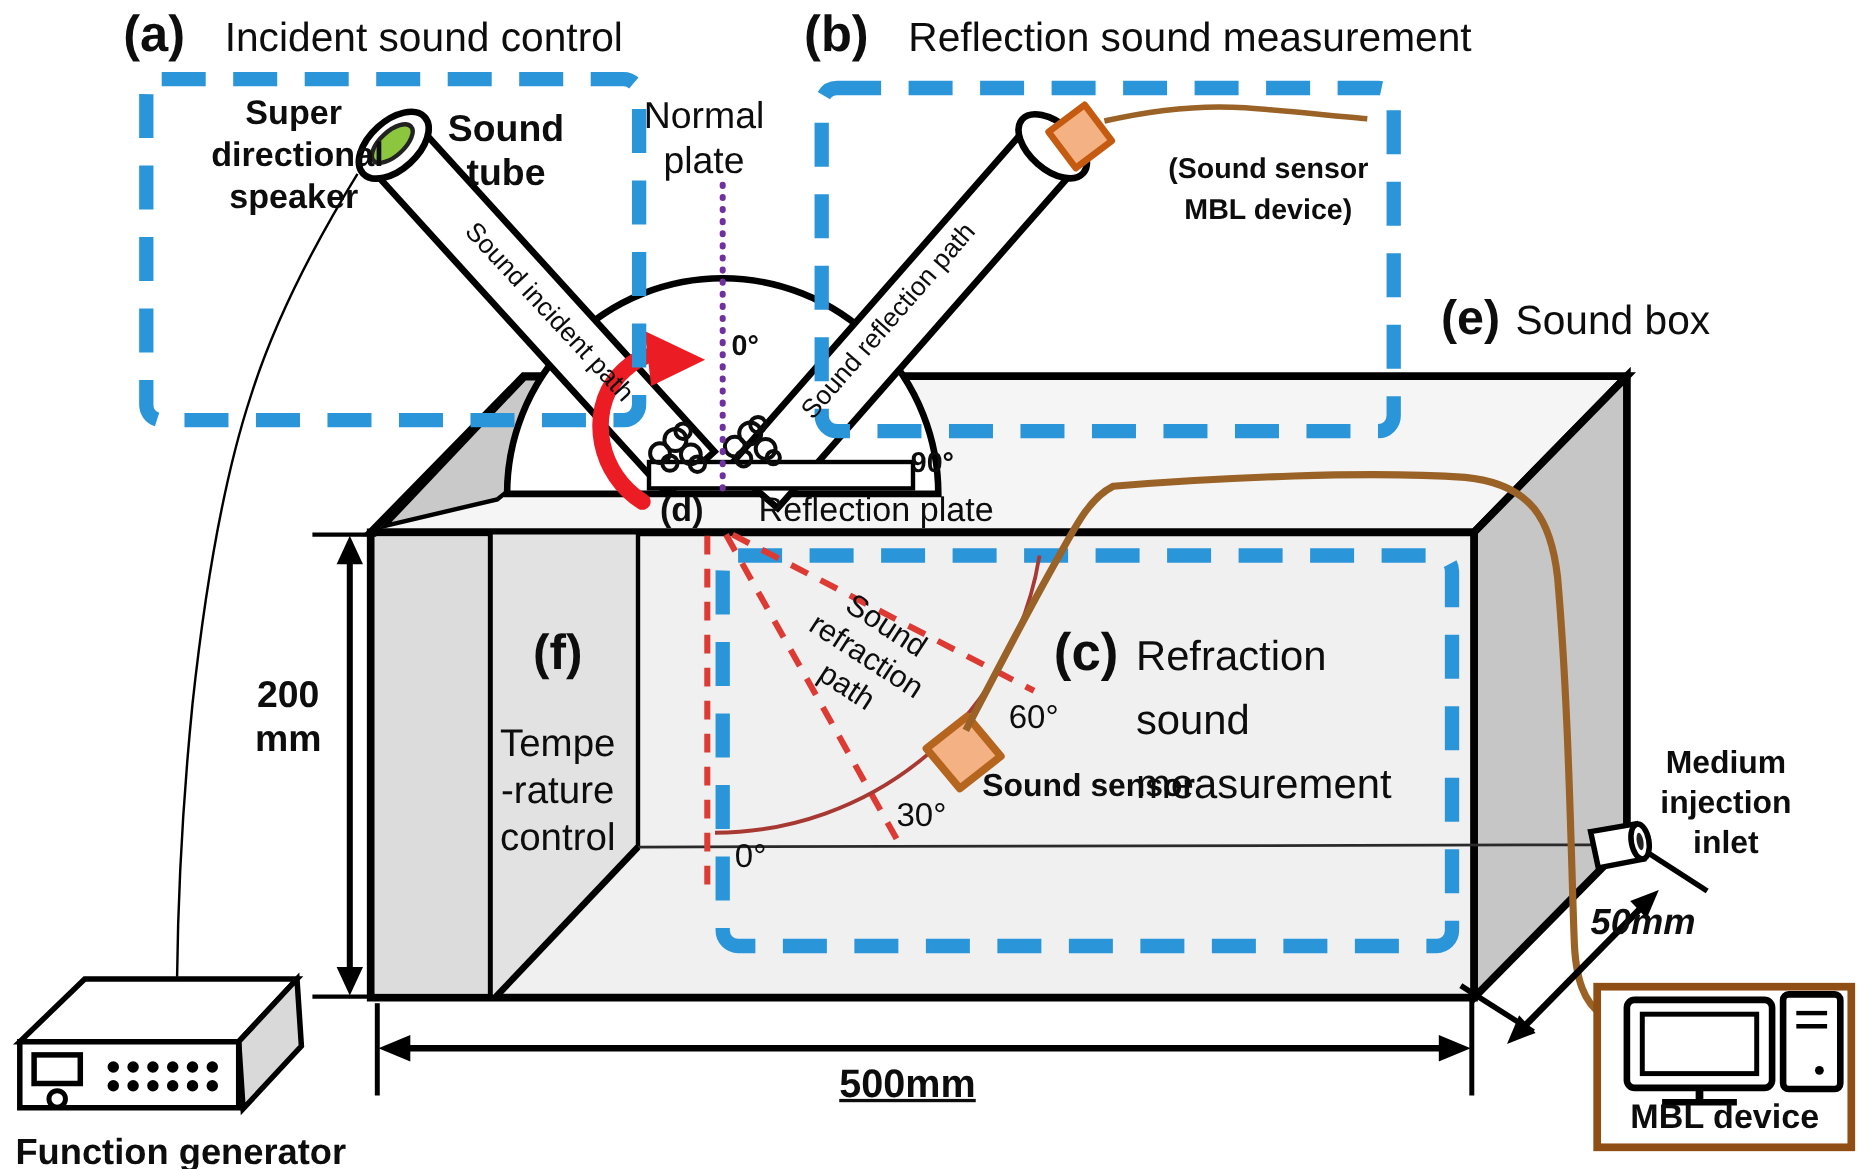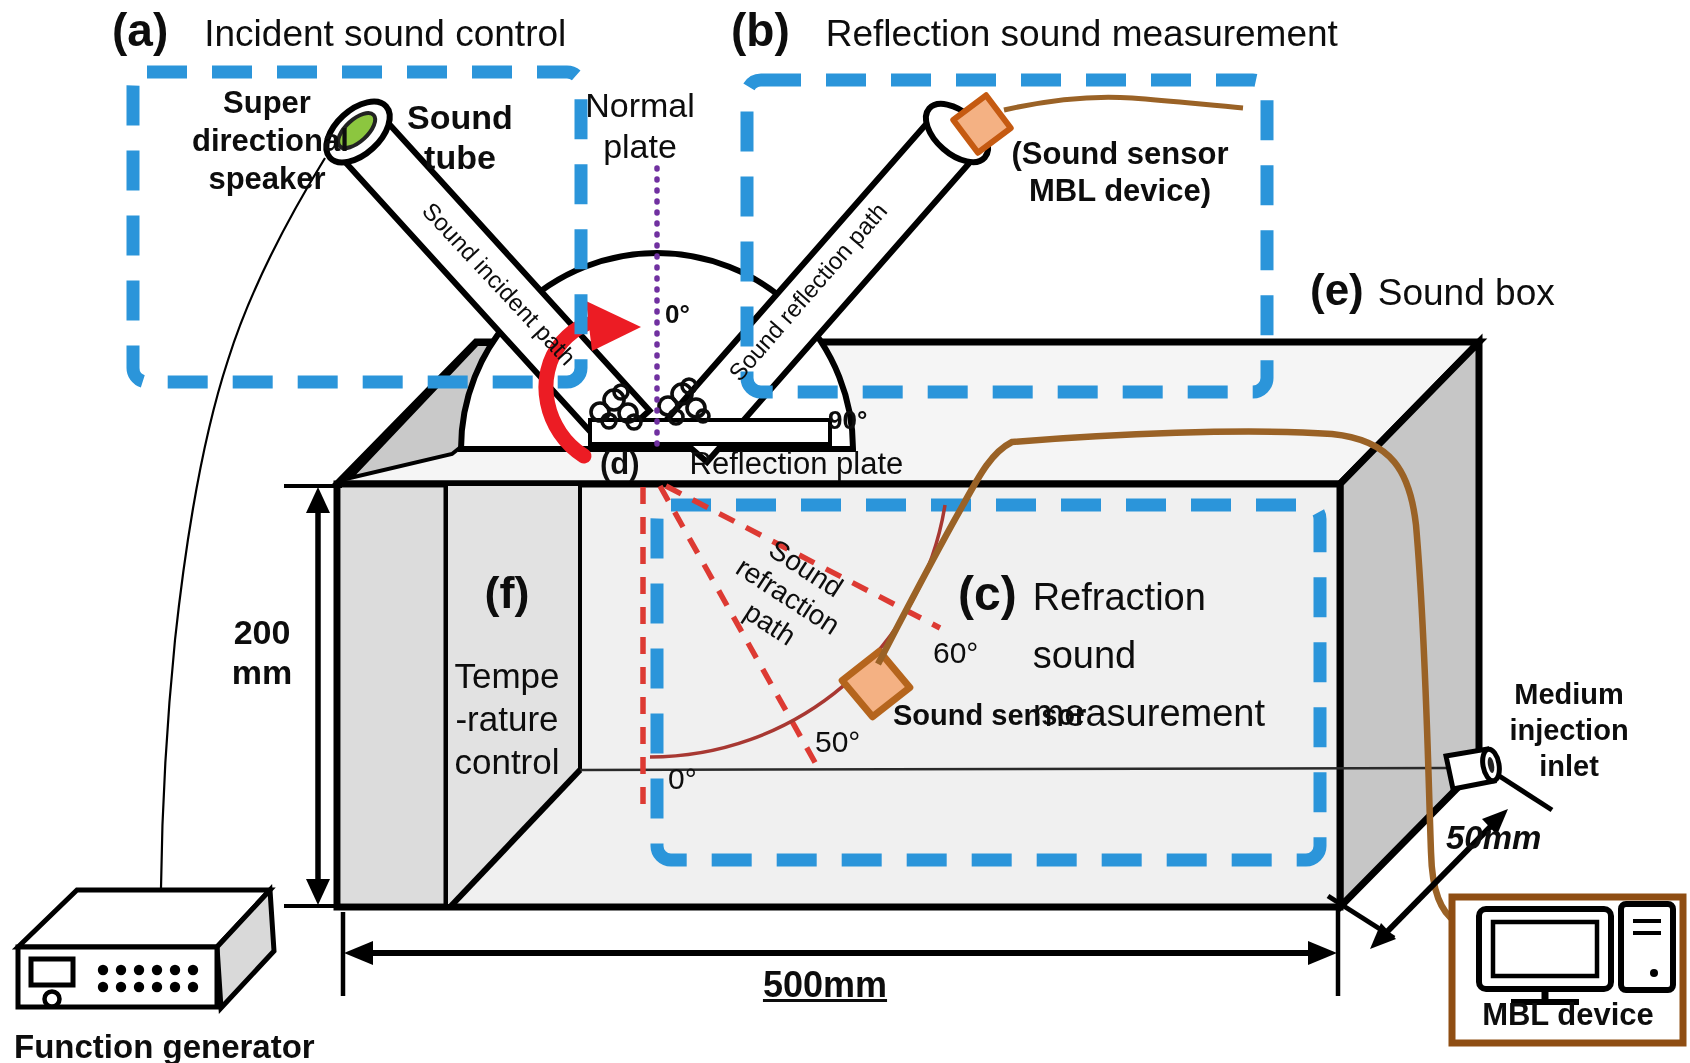--- a/index.html
+++ b/index.html
@@ -194,21 +194,21 @@
 </div>
 
 <div class="t" style="left:665px;top:300px;font-size:26px;font-weight:700;">0°</div>
 
 <div class="t" style="left:828px;top:406px;font-size:26px;font-weight:700;">90°</div>
 
 <div class="t rot" style="left:499px;top:284px;font-size:24px;transform:translate(-50%,-50%) rotate(47deg);">Sound incident path</div>
 
 <div class="t rot" style="left:808px;top:292px;font-size:24px;transform:translate(-50%,-50%) rotate(-49deg);">Sound reflection path</div>
 
-<div class="t b ctr" style="left:995px;top:135px;width:250px;font-size:31px;line-height:37px;">
+<div class="t b ctr" style="left:1028px;top:135px;width:250px;font-size:26px;line-height:37px;">
   <div>(Sound sensor</div>
   <div>MBL device)</div>
 </div>
 
 <div class="t row" style="left:600px;top:447px;">
   <span style="font-size:31px;font-weight:bold;margin-right:16px;">(d)</span>
   <span style="font-size:31px;margin-left:34px;">Reflection plate</span>
 </div>
 
 <div class="t row" style="left:1310px;top:266px;">
@@ -231,22 +231,22 @@
 
 <div class="t" style="left:958px;top:568px;display:flex;align-items:flex-start;">
   <span style="font-size:48px;font-weight:bold;margin-right:16px;line-height:52px;">(c)</span>
   <span>
     <div style="font-size:38px;line-height:58px;">Refraction</div>
     <div style="font-size:38px;line-height:58px;">sound</div>
     <div style="font-size:38px;line-height:58px;">measurement</div>
   </span>
 </div>
 
-<div class="t" style="left:917px;top:637px;font-size:30px;margin-left:16px;">60°</div>
-<div class="t" style="left:815px;top:726px;font-size:30px;">50°</div>
+<div class="t" style="left:917px;top:637px;font-size:30px;">60°</div>
+<div class="t" style="left:815px;top:726px;font-size:30px;">30°</div>
 <div class="t" style="left:668px;top:763px;font-size:30px;">0°</div>
 
 <div class="t b" style="left:893px;top:700px;font-size:29px;">Sound sensor</div>
 
 <div class="t b ctr" style="left:222px;top:612px;width:80px;font-size:34px;line-height:40px;">
   <div>200</div>
   <div>mm</div>
 </div>
 
 <div class="t b ctr" style="left:715px;top:966px;width:220px;font-size:36px;text-decoration:underline;">500mm</div>

